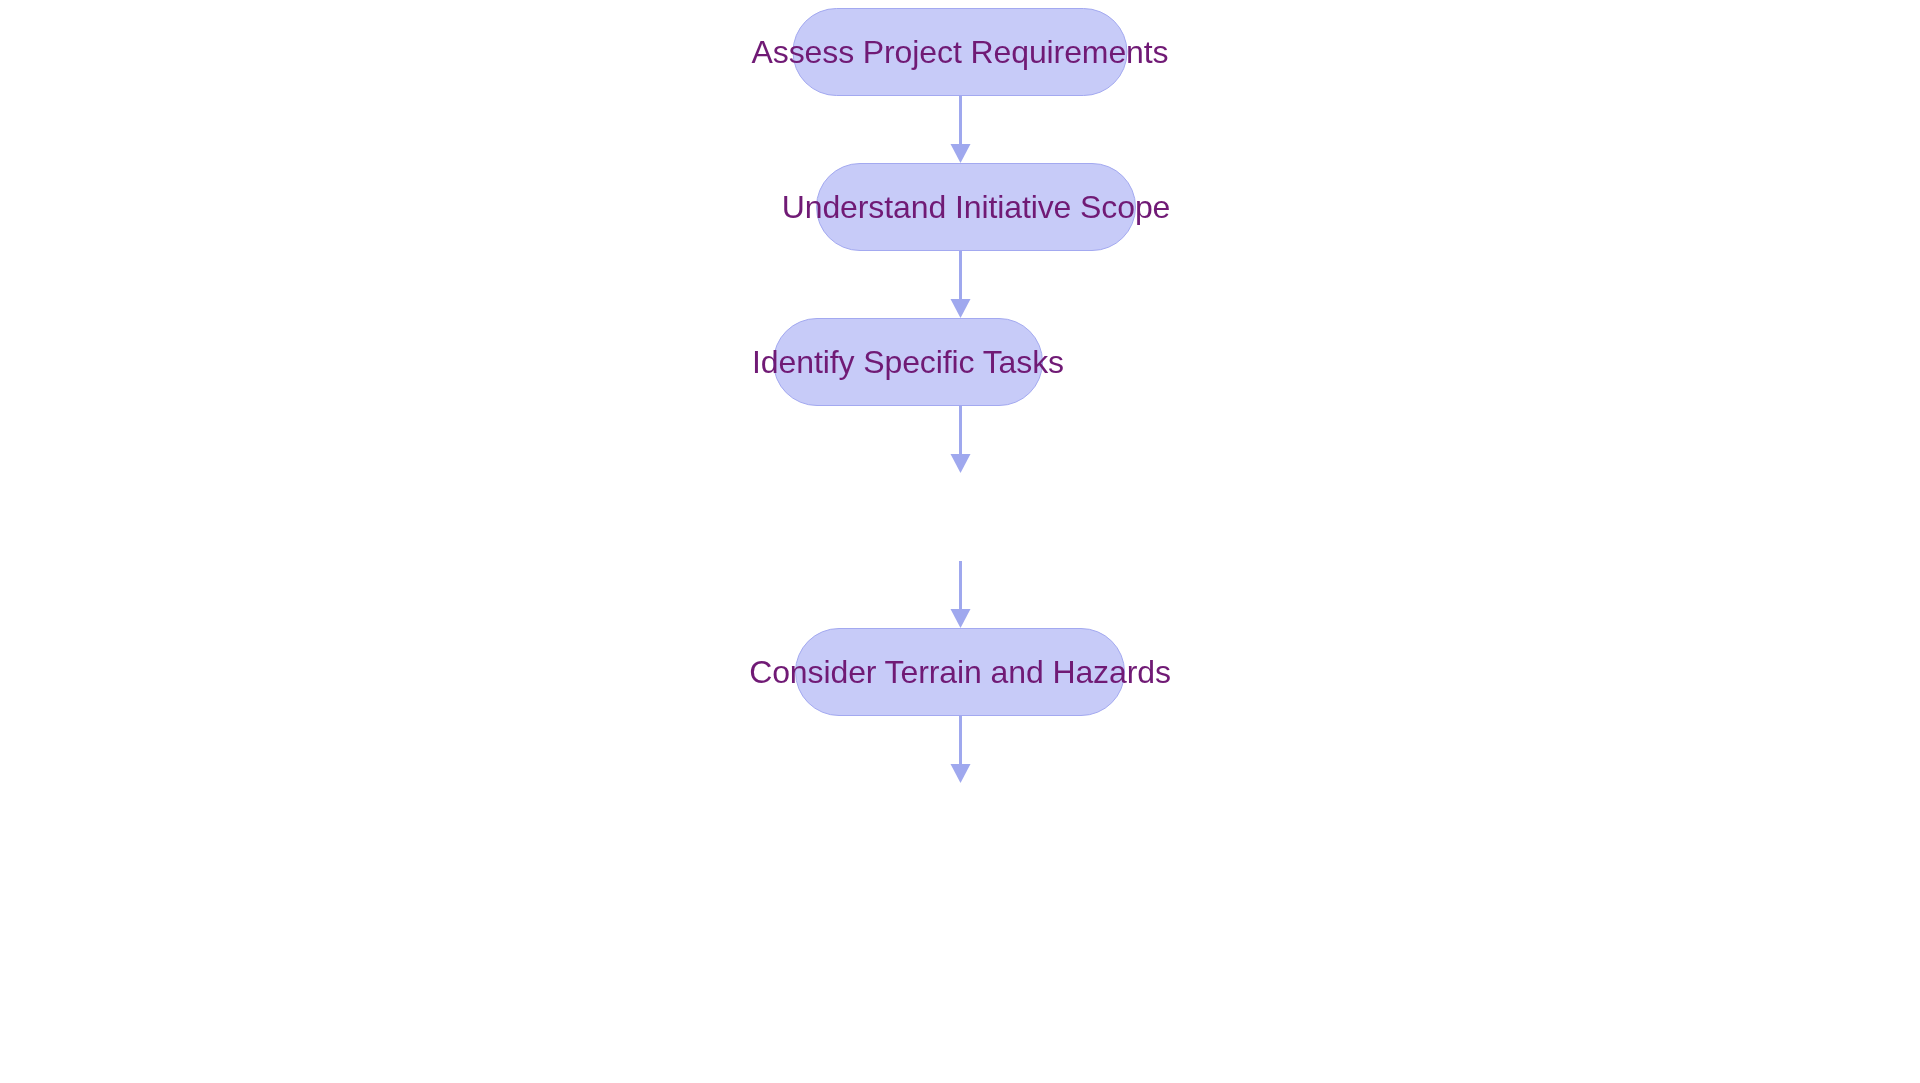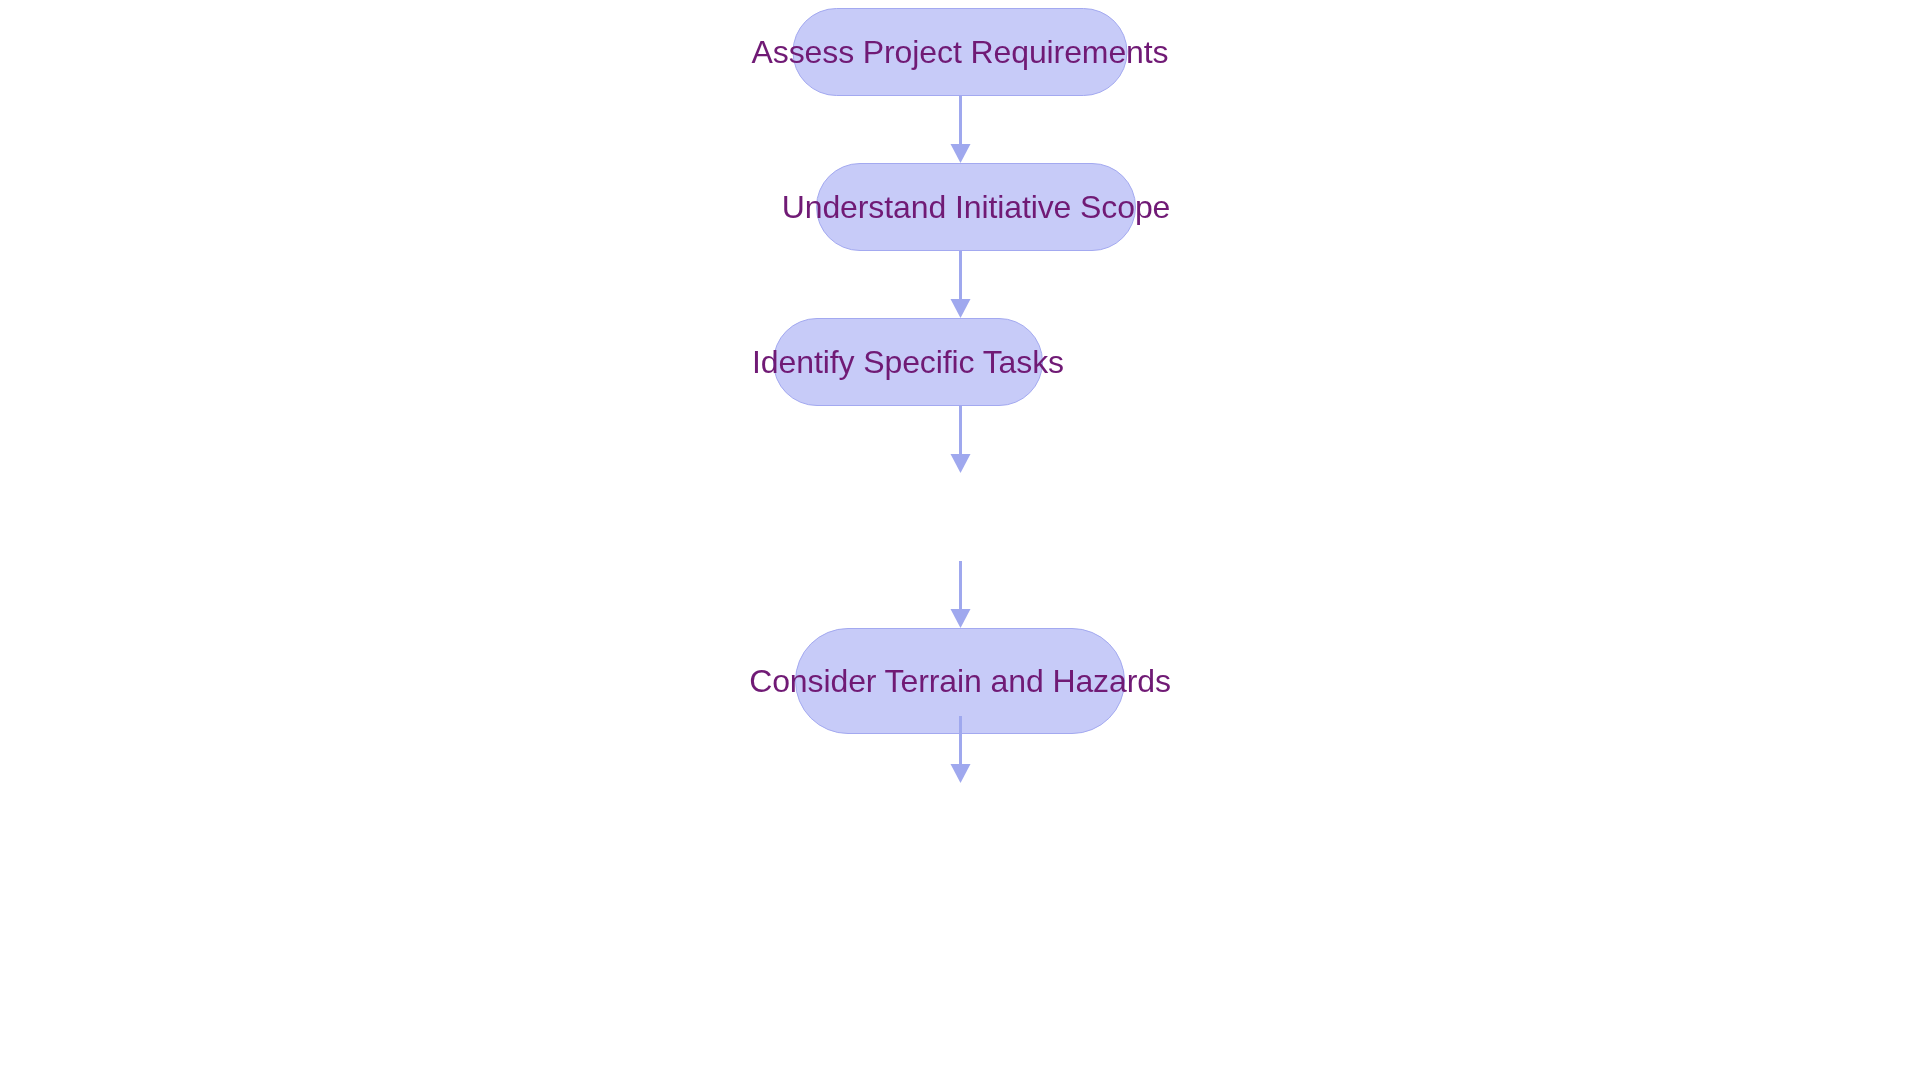--- a/index.html
+++ b/index.html
@@ -94,21 +94,21 @@
     <div class="connector-line" style="height:48px;"></div>
     <div class="connector-head"></div>
   </div>
 
 
   <div class="connector" style="left:960px; top:561px; width:21px; height:67px;">
     <div class="connector-line" style="height:48px;"></div>
     <div class="connector-head"></div>
   </div>
 
-  <div class="node" style="left:960px; top:628px; width:330px; height:106px;">
+  <div class="node" style="left:960px; top:628px; width:330px; height:88px;">
     <span class="node-label">Consider Terrain and Hazards</span>
   </div>
 
   <div class="connector" style="left:960px; top:716px; width:21px; height:67px;">
     <div class="connector-line" style="height:48px;"></div>
     <div class="connector-head"></div>
   </div>
 
 
 </div>

